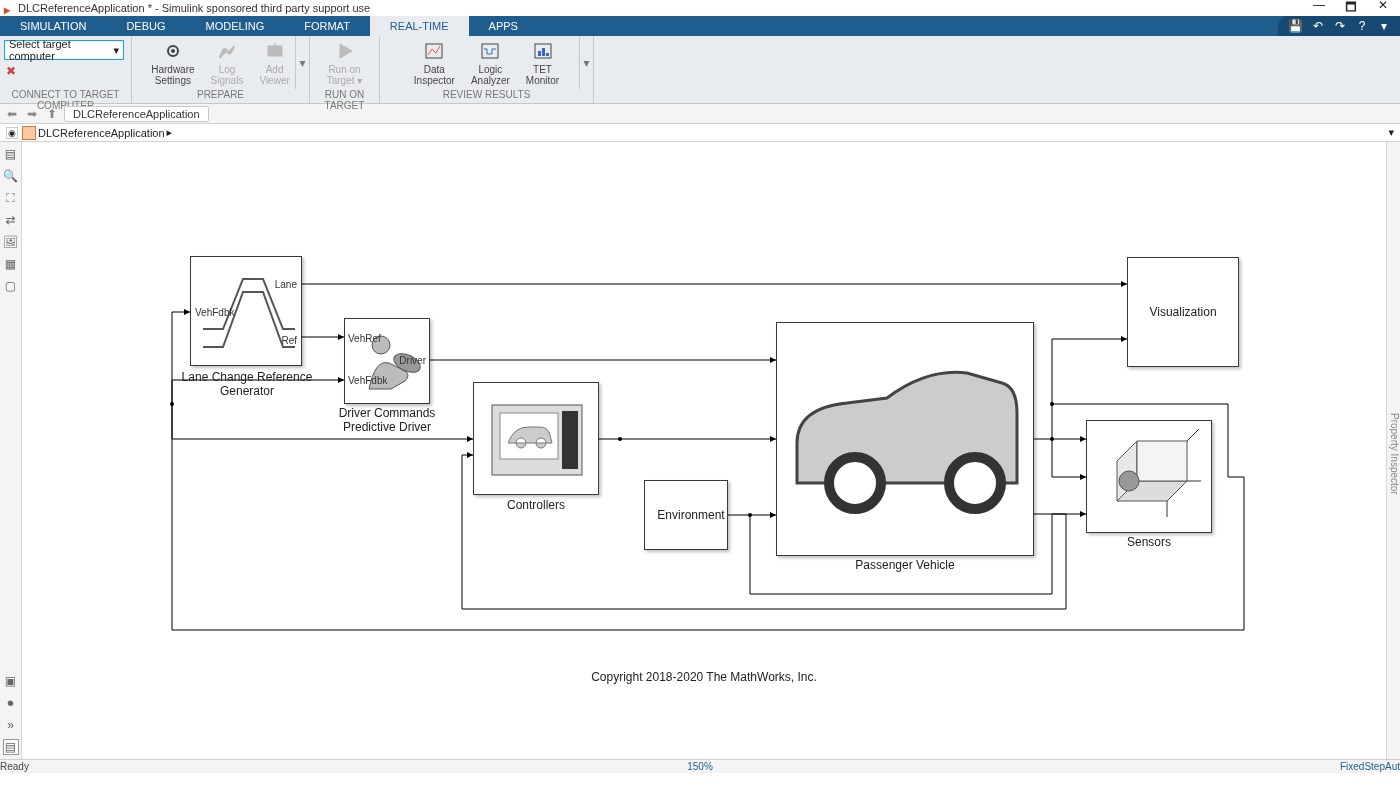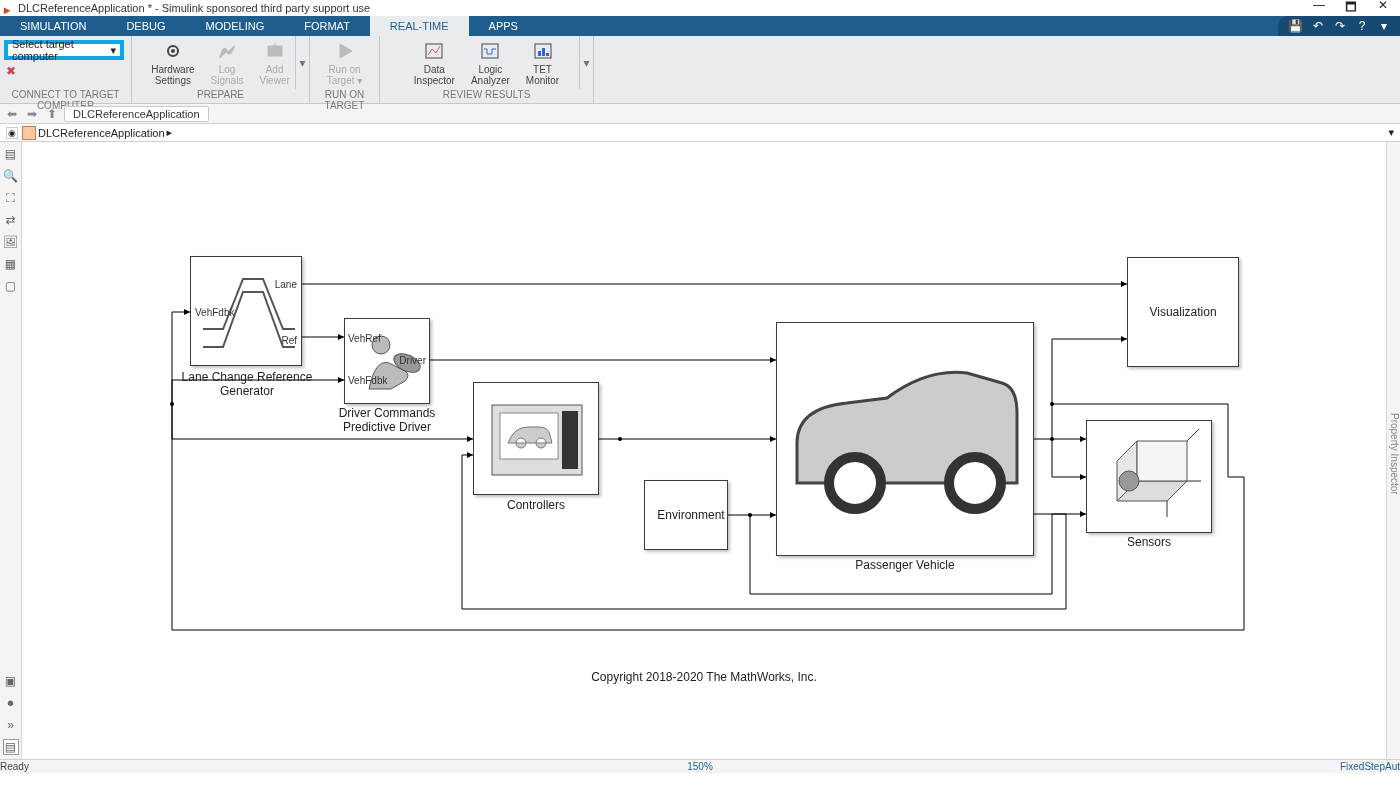--- a/index.html
+++ b/index.html
@@ -23,21 +23,21 @@
   
   .toolstrip { height: 68px; background:#e9ecef; border-bottom:1px solid #c7c7c7; display:flex; align-items:stretch; }
   .ts-group { border-right:1px solid #c7c7c7; display:flex; flex-direction:column; justify-content:space-between; }
   .ts-group .content { flex:1; display:flex; align-items:center; }
   .ts-group .caption { height:14px; font-size:10px; color:#777; text-align:center; }
   .ts-button { display:flex; flex-direction:column; align-items:center; justify-content:space-between; padding:2px 8px; cursor:pointer; }
   .ts-button .ico { width:22px; height:22px; display:flex; align-items:center; justify-content:center; }
   .ts-button .lbl { font-size:10px; color:#444; text-align:center; line-height:11px; margin-top:2px; white-space:pre; }
   .ts-button.disabled .lbl { color:#aaa; }
   .ts-button.disabled .ico svg * { stroke:#bbb; fill:#bbb; }
-  .dropdown-sel { width:120px; height:20px; background:#fff; border:4px solid #0ea5e9; font-size:11px; padding:2px 4px; display:flex; align-items:center; justify-content:space-between; margin:4px; }
+  .dropdown-sel { width:120px; height:20px; background:#fff; border:1px solid #0ea5e9; font-size:11px; padding:2px 4px; display:flex; align-items:center; justify-content:space-between; margin:4px; }
   .section-btn { width:14px; display:flex; align-items:center; justify-content:center; color:#777; border-left:1px solid #c7c7c7; cursor:pointer; }
 
   
   .navbar { height:18px; background:#f4f4f4; border-bottom:1px solid #d0d0d0; display:flex; align-items:center; gap:4px; padding:0 4px;}
   .navbar .navbtn { width:16px; height:14px; display:flex; align-items:center; justify-content:center; color:#888; }
   .navbar .docchip { background:#fff; border:1px solid #c9c9c9; border-radius:2px; padding:1px 8px; font-size:11px; color:#333; }
 
   
   .crumb { height:18px; border-bottom:1px solid #d0d0d0; display:flex; align-items:center; padding:0 6px; font-size:11px; }
   .crumb .boxed { border:1px solid #ccc; width:12px; height:12px; margin-right:4px; display:flex; align-items:center; justify-content:center; font-size:9px;}

